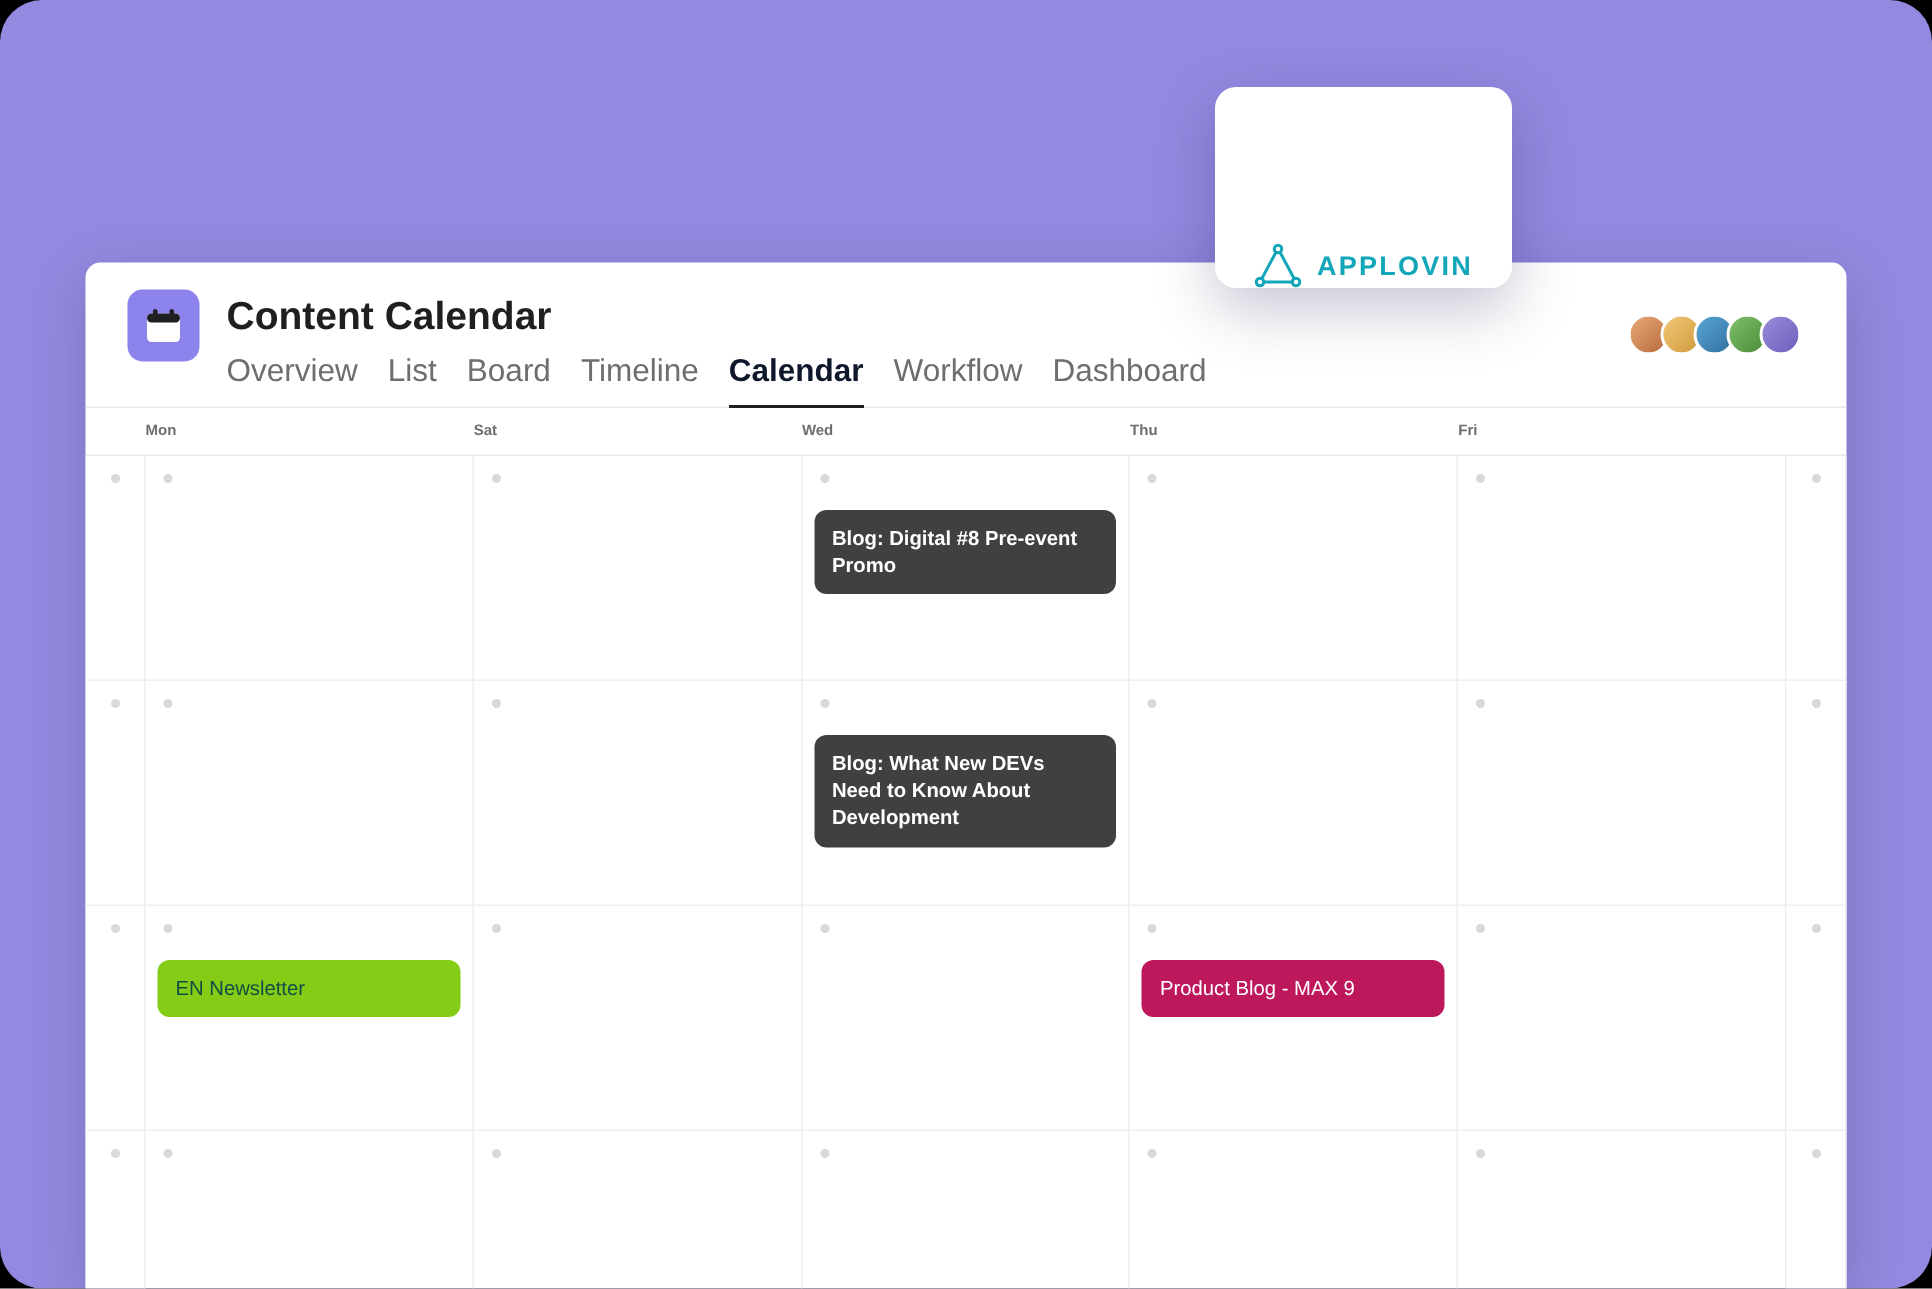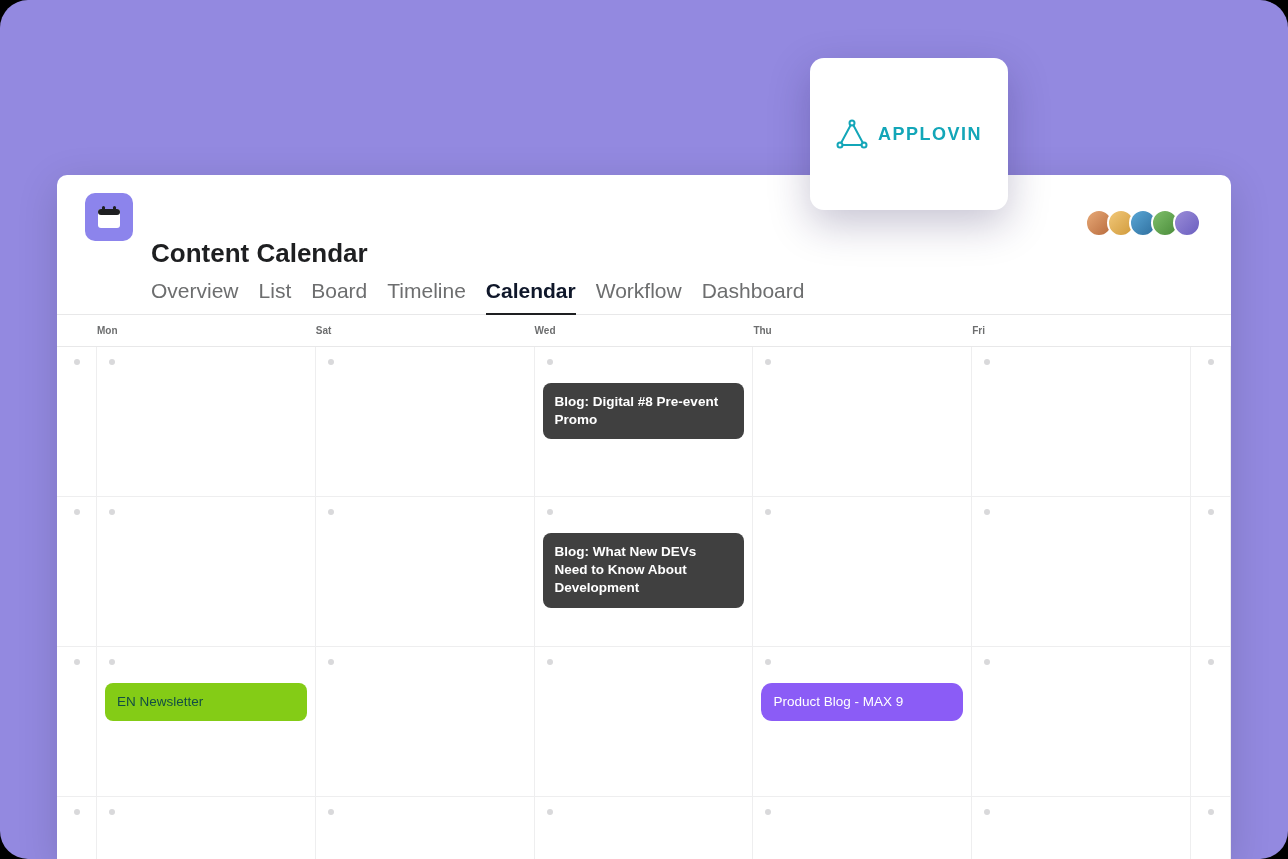--- a/index.html
+++ b/index.html
@@ -40,21 +40,21 @@
     width: 48px;
     height: 48px;
     background: #8c84ec;
     border-radius: 10px;
     display: flex;
     align-items: center;
     justify-content: center;
     flex-shrink: 0;
   }
   .app-icon svg { display:block; }
-  .title-area { flex: 1; margin-top: 43px; }
+  .title-area { flex: 1; }
   .title {
     font-size: 26px;
     font-weight: 600;
     color: #1e1f21;
     margin-bottom: 10px;
     margin-top: 2px;
   }
   .tabs {
     display: flex;
     gap: 20px;
@@ -131,34 +131,34 @@
     margin-top: 26px;
     border-radius: 8px;
     padding: 10px 12px;
     font-size: 13.5px;
     line-height: 1.35;
     color: #fff;
     cursor: pointer;
   }
   .ev-blue   { background: #404040; font-weight: bold; }
   .ev-teal   { background: #84cc16; color:#134e44; }
-  .ev-purple { background: #8b5cf6; border-radius: 11px; }
+  .ev-purple { background: #be185d; }
 
   
   .brand-card {
     position: absolute;
     top: 58px;
     left: 810px;
     width: 198px;
-    height: 152px;
+    height: 134px;
     background: #fff;
     border-radius: 14px;
     box-shadow: 0 14px 40px rgba(30,20,80,0.25);
     display: flex;
-    align-items: center;
+    align-items: flex-end;
     justify-content: center;
     gap: 10px;
     z-index: 5;
   }
   .brand-logo { display:flex; align-items:center; gap:10px; color:#13a6b8; }
   .brand-text {
     font-size: 18px;
     font-weight: 600;
     letter-spacing: 1.5px;
     color: #13a6b8;

